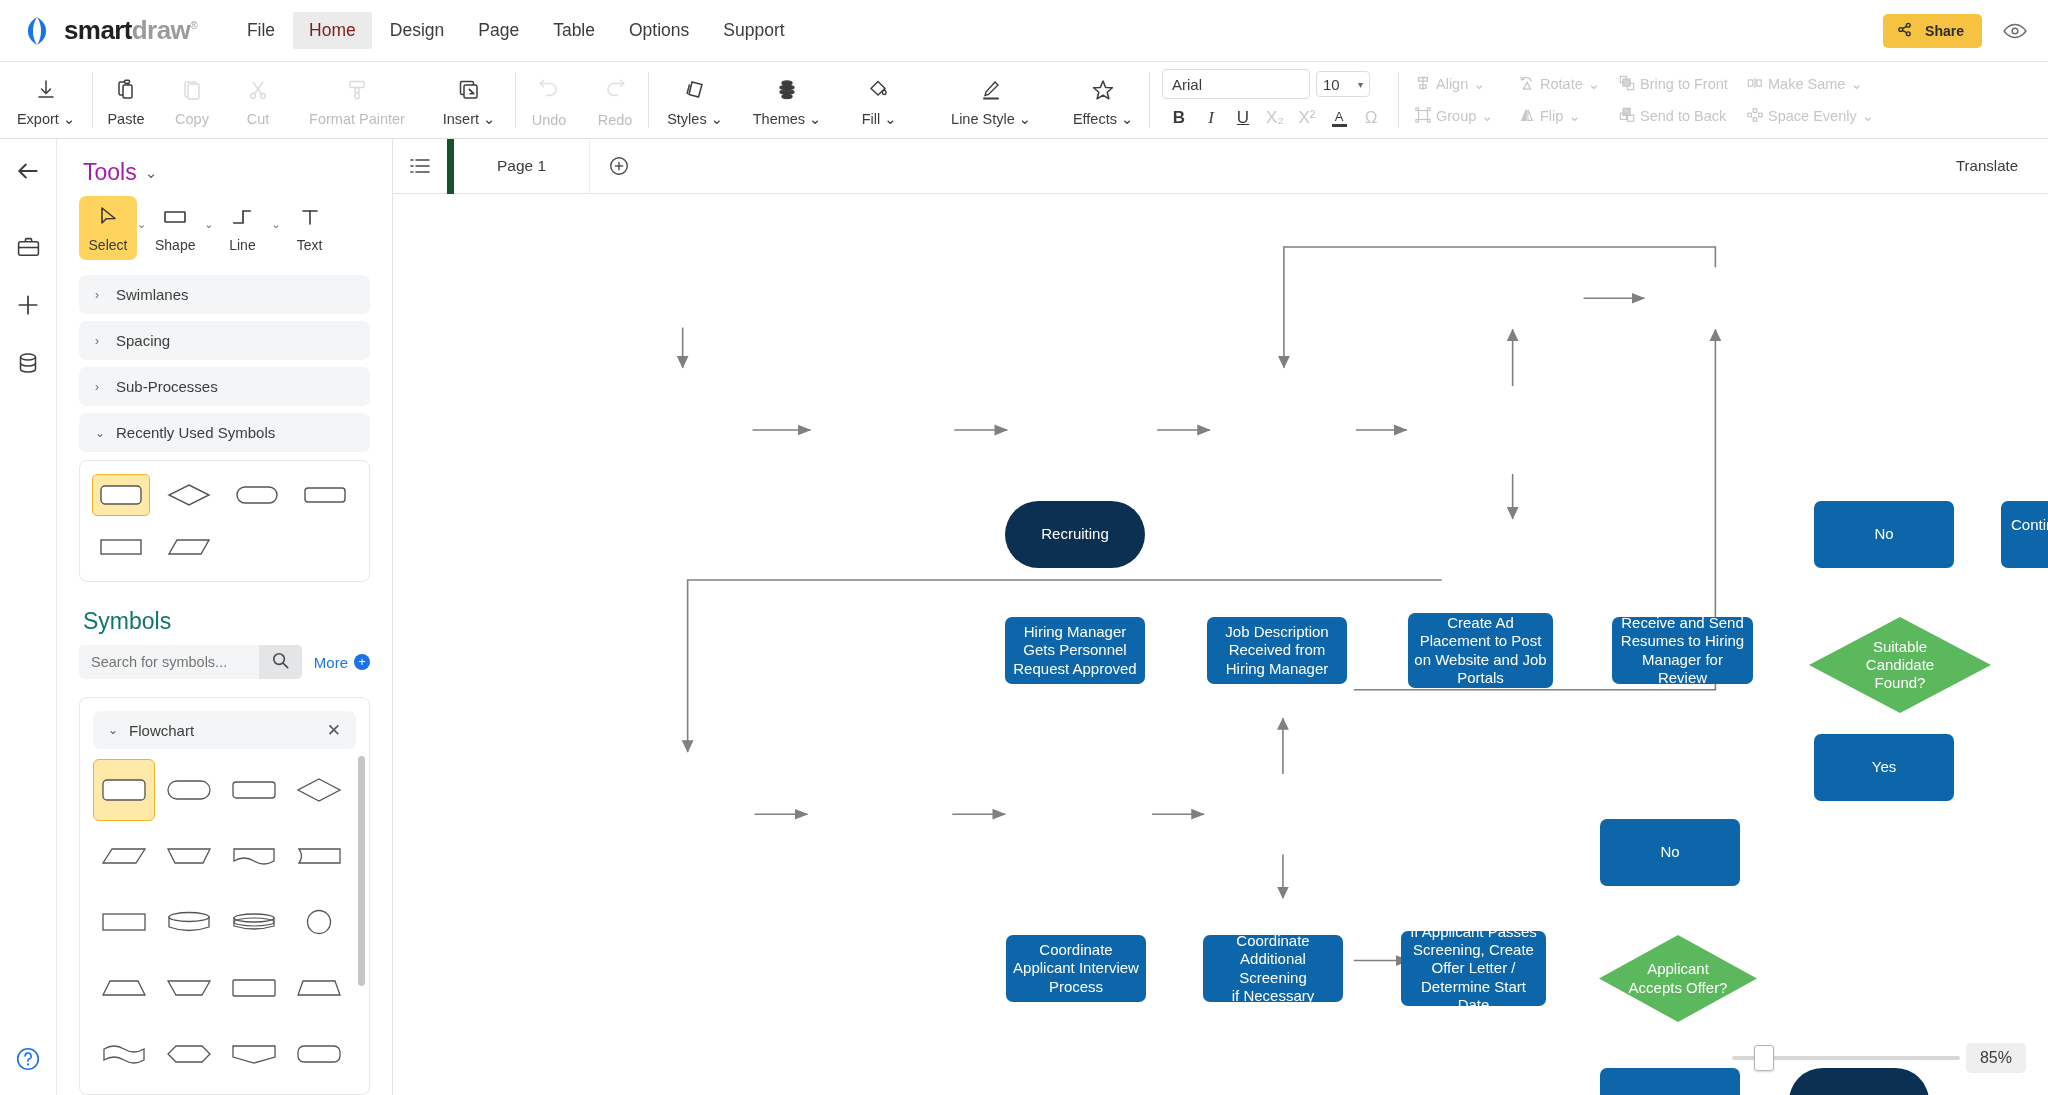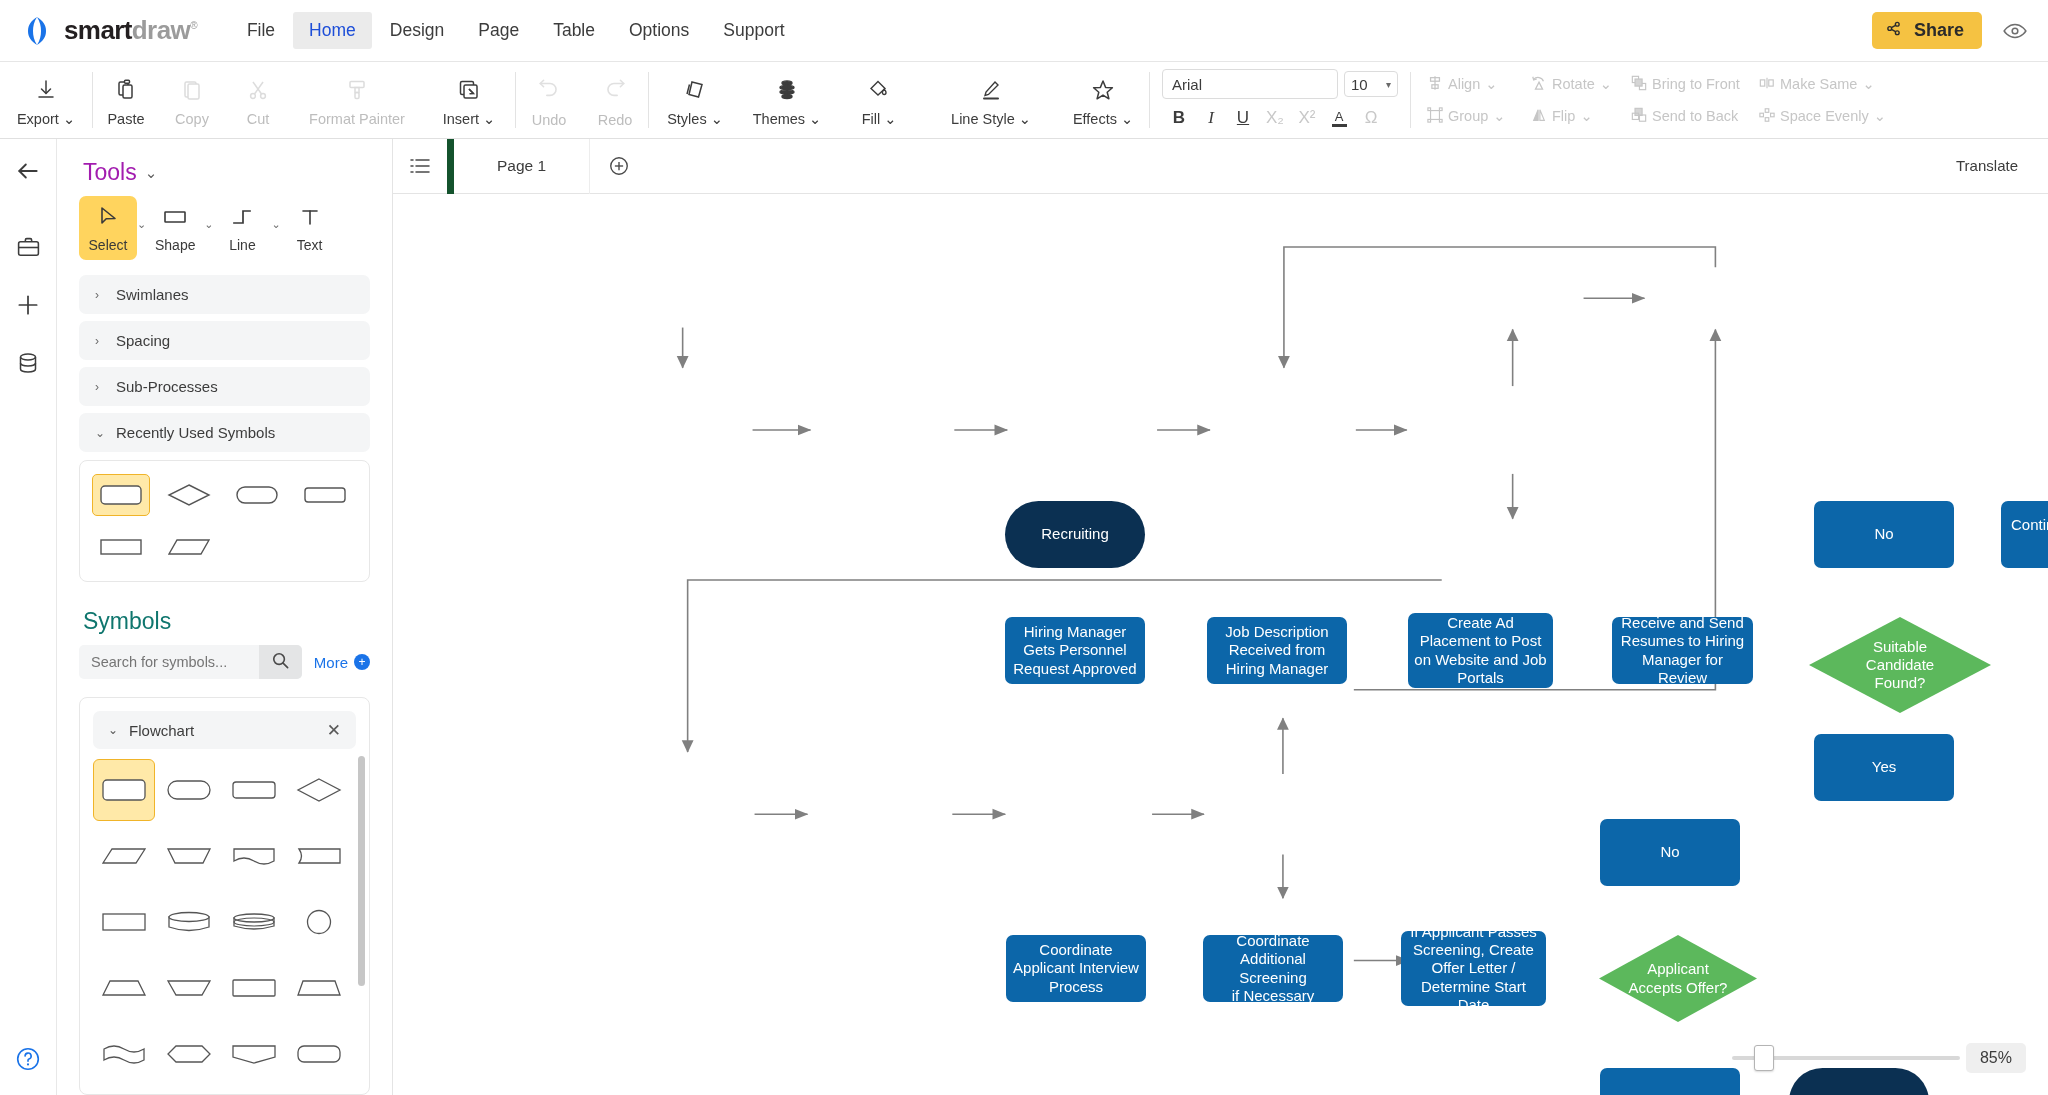--- a/index.html
+++ b/index.html
@@ -26,27 +26,27 @@
   .logo-text .smart { color: #231f20; }
   .logo-text .draw  { color: #9b9b9b; }
   .logo-text .tm { font-size: 10px; vertical-align: super; color: #9b9b9b; font-weight: normal; }
 
   .menu-items { display: flex; align-items: center; margin-left: 28px; gap: 2px; }
   .menu-item {
     font-size: 17.5px; color: #3c3c3c;
     padding: 8px 16px; border-radius: 3px; cursor: default;
     line-height: 1.2;
   }
-  .menu-item.active { background: #ebebeb; color: #1d4ed8; }
+  .menu-item.active { background: #ebebeb; color: #7f1d1d; }
 
   .topright { position: absolute; right: 16px; top: 0; height: 61px; display: flex; align-items: center; gap: 16px; }
   .share-btn {
     background: #f5c242; color: #2b2b2b;
     border: none; border-radius: 5px;
-    font-size: 18px; font-weight: bold;
+    font-size: 14px; font-weight: bold;
     padding: 8px 18px 8px 14px;
     display: flex; align-items: center; gap: 13px;
     cursor: pointer;
     font-family: "Liberation Sans", sans-serif;
   }
   .eye-btn { color: #777; display: flex; align-items: center; cursor: pointer; padding: 4px; }
 
   
   .ribbon {
     height: 78px; flex: 0 0 78px;
@@ -73,21 +73,21 @@
   .ic { display: block; }
   .caret { display: inline-block; }
 
   
   .font-area {
     display: flex; flex-direction: column; justify-content: center;
     padding: 0 12px; gap: 6px;
   }
   .font-row1 { display: flex; align-items: center; gap: 6px; }
   .font-name {
-    width: 176px; height: 30px; border: 1px solid #dcdcdc; border-radius: 4px;
+    width: 148px; height: 30px; border: 1px solid #dcdcdc; border-radius: 4px;
     font-size: 15px; color: #3c3c3c; padding: 0 9px;
     display: flex; align-items: center; background: #fff;
   }
   .font-size {
     width: 54px; height: 26px; border: 1px solid #dcdcdc; border-radius: 4px;
     font-size: 15px; color: #3c3c3c; padding: 0 6px;
     display: flex; align-items: center; justify-content: space-between; background: #fff;
   }
   .font-row2 { display: flex; align-items: center; gap: 2px; padding-left: 2px; }
   .fbtn {

